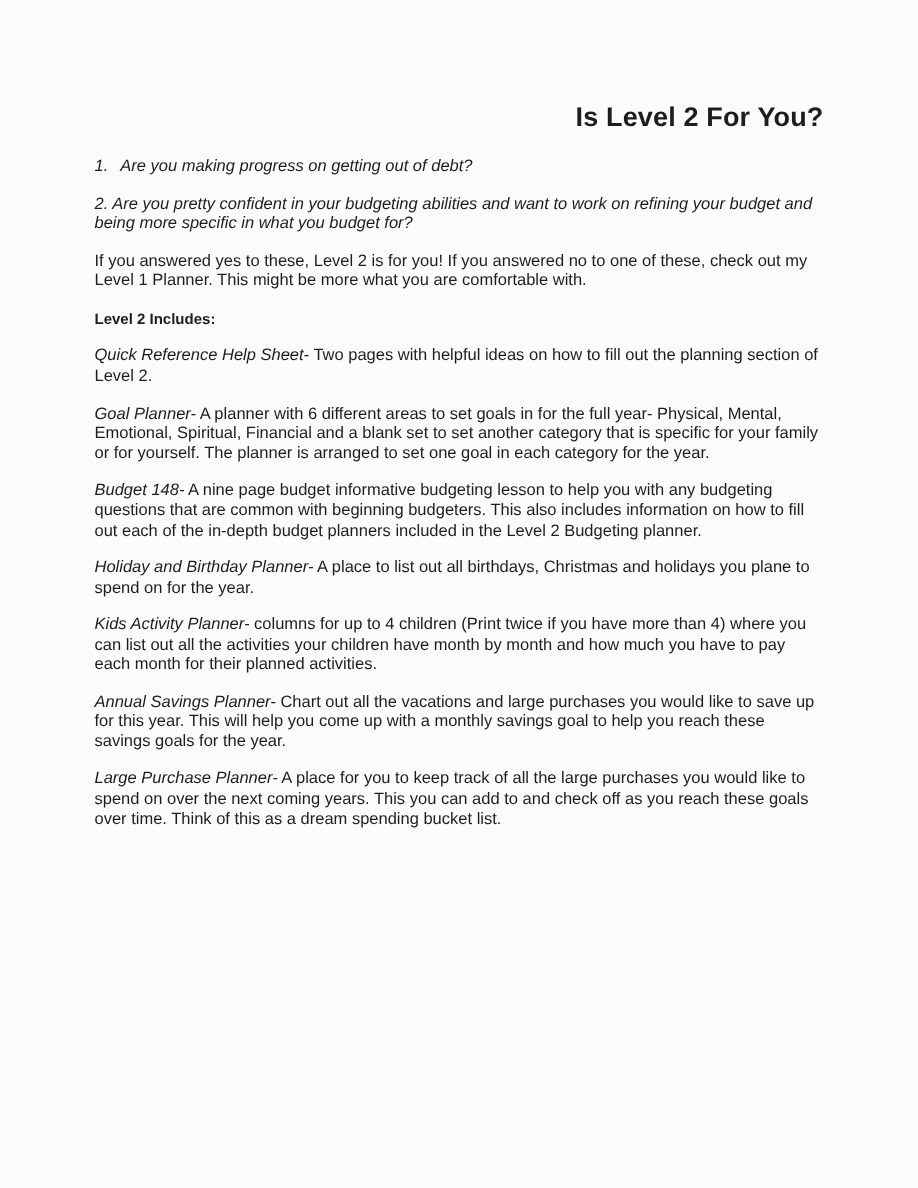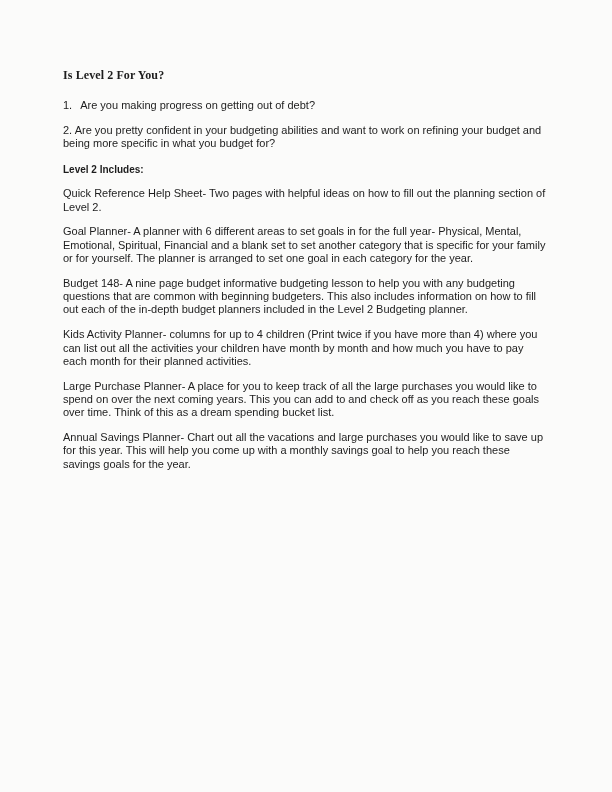--- a/index.html
+++ b/index.html
@@ -12,73 +12,75 @@
     -webkit-font-smoothing: antialiased;
   }
   .page {
     box-sizing: border-box;
     width: 612px;
     height: 792px;
     padding: 68px 63px 0 63px;
     overflow: hidden;
   }
   .doc-title {
-    font-size: 12px;
+    font-size: 18px;
     font-weight: bold;
-    text-align: left;
+    text-align: right;
     margin: 0 0 16px 0;
     letter-spacing: 0.1px;
-    font-family: Liberation Serif, serif;
   }
   p {
     font-size: 11px;
     line-height: 13.3px;
     margin: 0 0 11.5px 0;
   }
-  .question { }
+  .question { font-style: italic; }
   .q-number { display: inline-block; }
   .q-number.wide { margin-right: 8px; }
   .section-heading {
     font-size: 10px;
     font-weight: bold;
     margin: 14px 0 12px 0;
   }
-  .item .term { }
+  .item .term { font-style: italic; }
 </style>
 </head>
 <body>
 
 <div class="page">
 
   <h1 class="doc-title">Is Level 2 For You?</h1>
 
   <p class="question"><span class="q-number wide">1.</span><span>Are you making progress on getting out of debt?</span></p>
 
   <p class="question"><span class="q-number">2.</span>
     <span>Are you pretty confident in your budgeting abilities and want to work on refining your budget and being more specific in what you budget for?</span></p>
 
+  <p>If you answered yes to these, Level 2 is for you! If you answered no to one of these, check out my Level 1 Planner. This might be more what you are comfortable with.</p>
 
   <h2 class="section-heading">Level 2 Includes:</h2>
 
   <p class="item"><span class="term">Quick Reference Help Sheet-</span>
     <span>Two pages with helpful ideas on how to fill out the planning section of Level 2.</span></p>
 
   <p class="item"><span class="term">Goal Planner-</span>
     <span>A planner with 6 different areas to set goals in for the full year- Physical, Mental, Emotional, Spiritual, Financial and a blank set to set another category that is specific for your family or for yourself. The planner is arranged to set one goal in each category for the year.</span></p>
 
 
 
 
 
   <p class="item"><span class="term">Budget 148-</span>
     <span>A nine page budget informative budgeting lesson to help you with any budgeting questions that are common with beginning budgeters.  This also includes information on how to fill out each of the in-depth budget planners included in the Level 2 Budgeting planner.</span></p>
 
+  <p class="item"><span class="term">Holiday and Birthday Planner-</span>
+    <span>A place to list out all birthdays, Christmas and holidays you plane to spend on for the year.</span></p>
 
   <p class="item"><span class="term">Kids Activity Planner-</span>
     <span>columns for up to 4 children (Print twice if you have more than 4) where you can list out all the activities your children have month by month and how much you have to pay each month for their planned activities.</span></p>
 
+  <p class="item"><span class="term">Annual Savings Planner-</span>
+    <span>Chart out all the vacations and large purchases you would like to save up for this year. This will help you come up with a monthly savings goal to help you reach these savings goals for the year.</span></p>
+
   <p class="item"><span class="term">Large Purchase Planner-</span>
     <span>A place for you to keep track of all the large purchases you would like to spend on over the next coming years. This you can add to and check off as you reach these goals over time. Think of this as a dream spending bucket list.</span></p>
-
-  <p class="item"><span class="term">Annual Savings Planner-</span>
-    <span>Chart out all the vacations and large purchases you would like to save up for this year. This will help you come up with a monthly savings goal to help you reach these savings goals for the year.</span></p>
 
 </div>
 
 </body></html>

